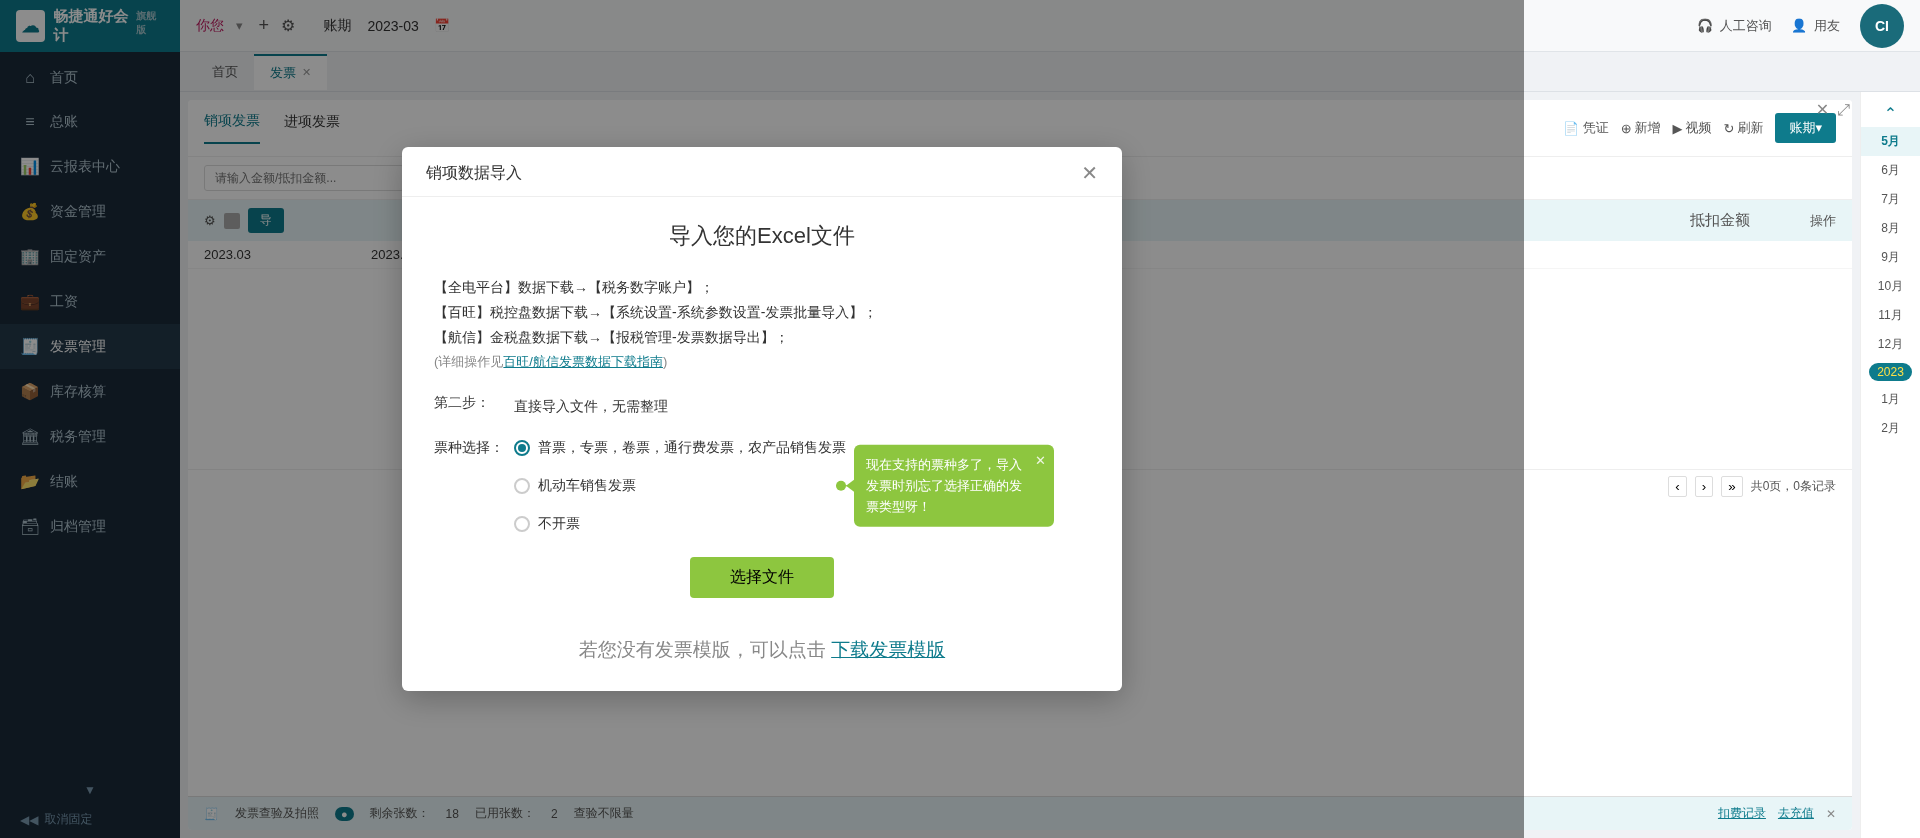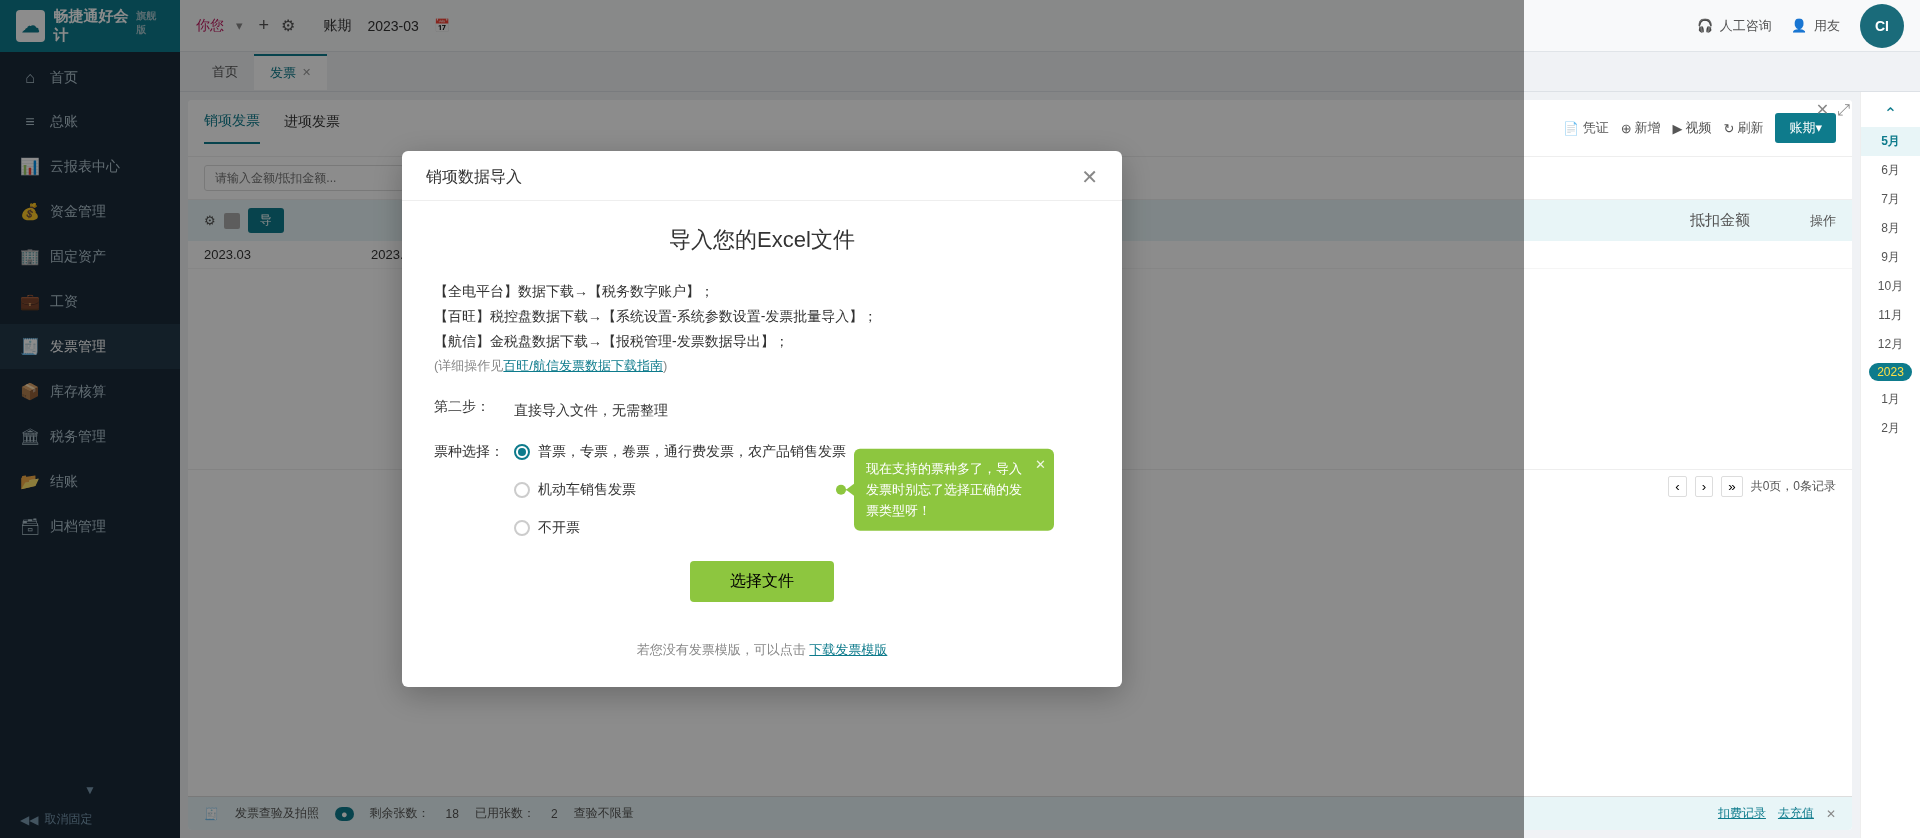--- a/index.html
+++ b/index.html
@@ -88,21 +88,21 @@
     .modal-step-label { font-size: 14px; color: #333; font-weight: 500; white-space: nowrap; min-width: 72px; }
     .modal-step-content { font-size: 14px; color: #333; line-height: 1.8; }
     .modal-step-content a { color: #0e7b8c; text-decoration: underline; cursor: pointer; }
     .modal-step-content .hint { color: #888; font-size: 13px; }
     .radio-group { display: flex; flex-direction: column; gap: 20px; }
     .radio-item { display: flex; align-items: center; gap: 8px; font-size: 14px; color: #333; cursor: pointer; }
     .radio-circle { width: 16px; height: 16px; border-radius: 50%; border: 2px solid #ccc; display: flex; align-items: center; justify-content: center; flex-shrink: 0; }
     .radio-circle.checked { border-color: #0e7b8c; }
     .radio-circle.checked::after { content: ''; width: 8px; height: 8px; border-radius: 50%; background: #0e7b8c; display: block; }
     .modal-select-btn { background: #8dc63f; color: #000000; border: none; padding: 10px 40px; border-radius: 4px; font-size: 16px; cursor: pointer; display: block; margin: 24px auto 16px; }
-    .modal-footer-hint { text-align: center; font-size: 13px; color: #888; margin-top: 39px; }
+    .modal-footer-hint { text-align: center; font-size: 19px; color: #888; margin-top: 39px; }
     .modal-footer-hint a { color: #0e7b8c; text-decoration: underline; cursor: pointer; }
     .radio-item-tooltip { position: relative; }
   </style>
 </head>
 <body>
 
 <div class="app-container">
 
   <div class="sidebar">
     <div class="sidebar-logo">

